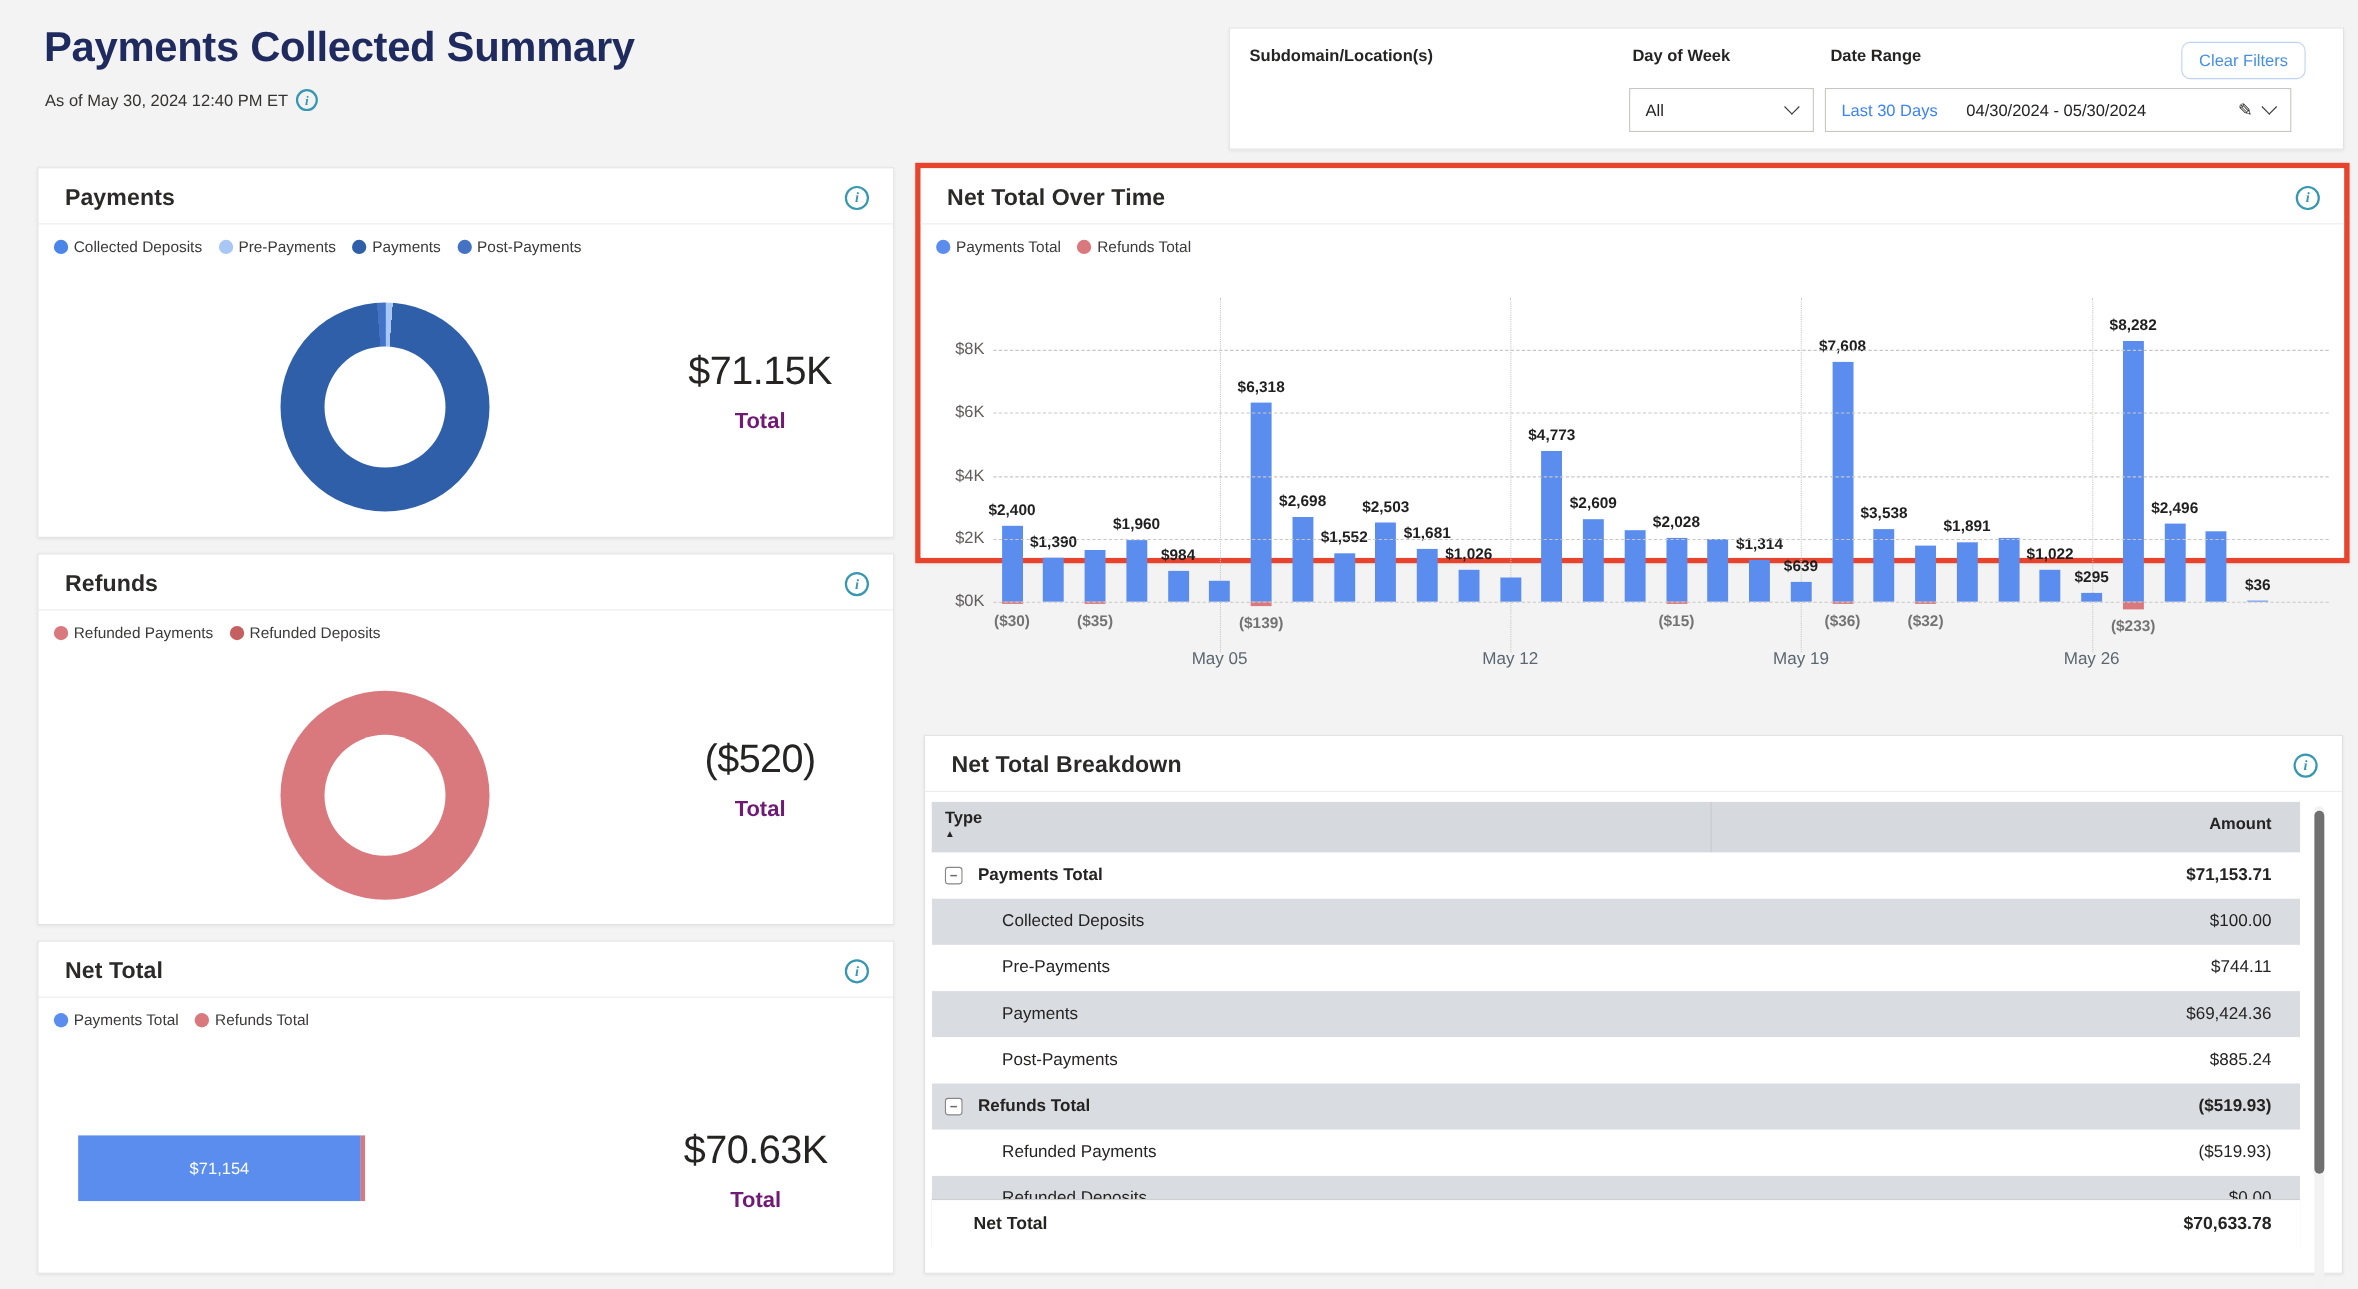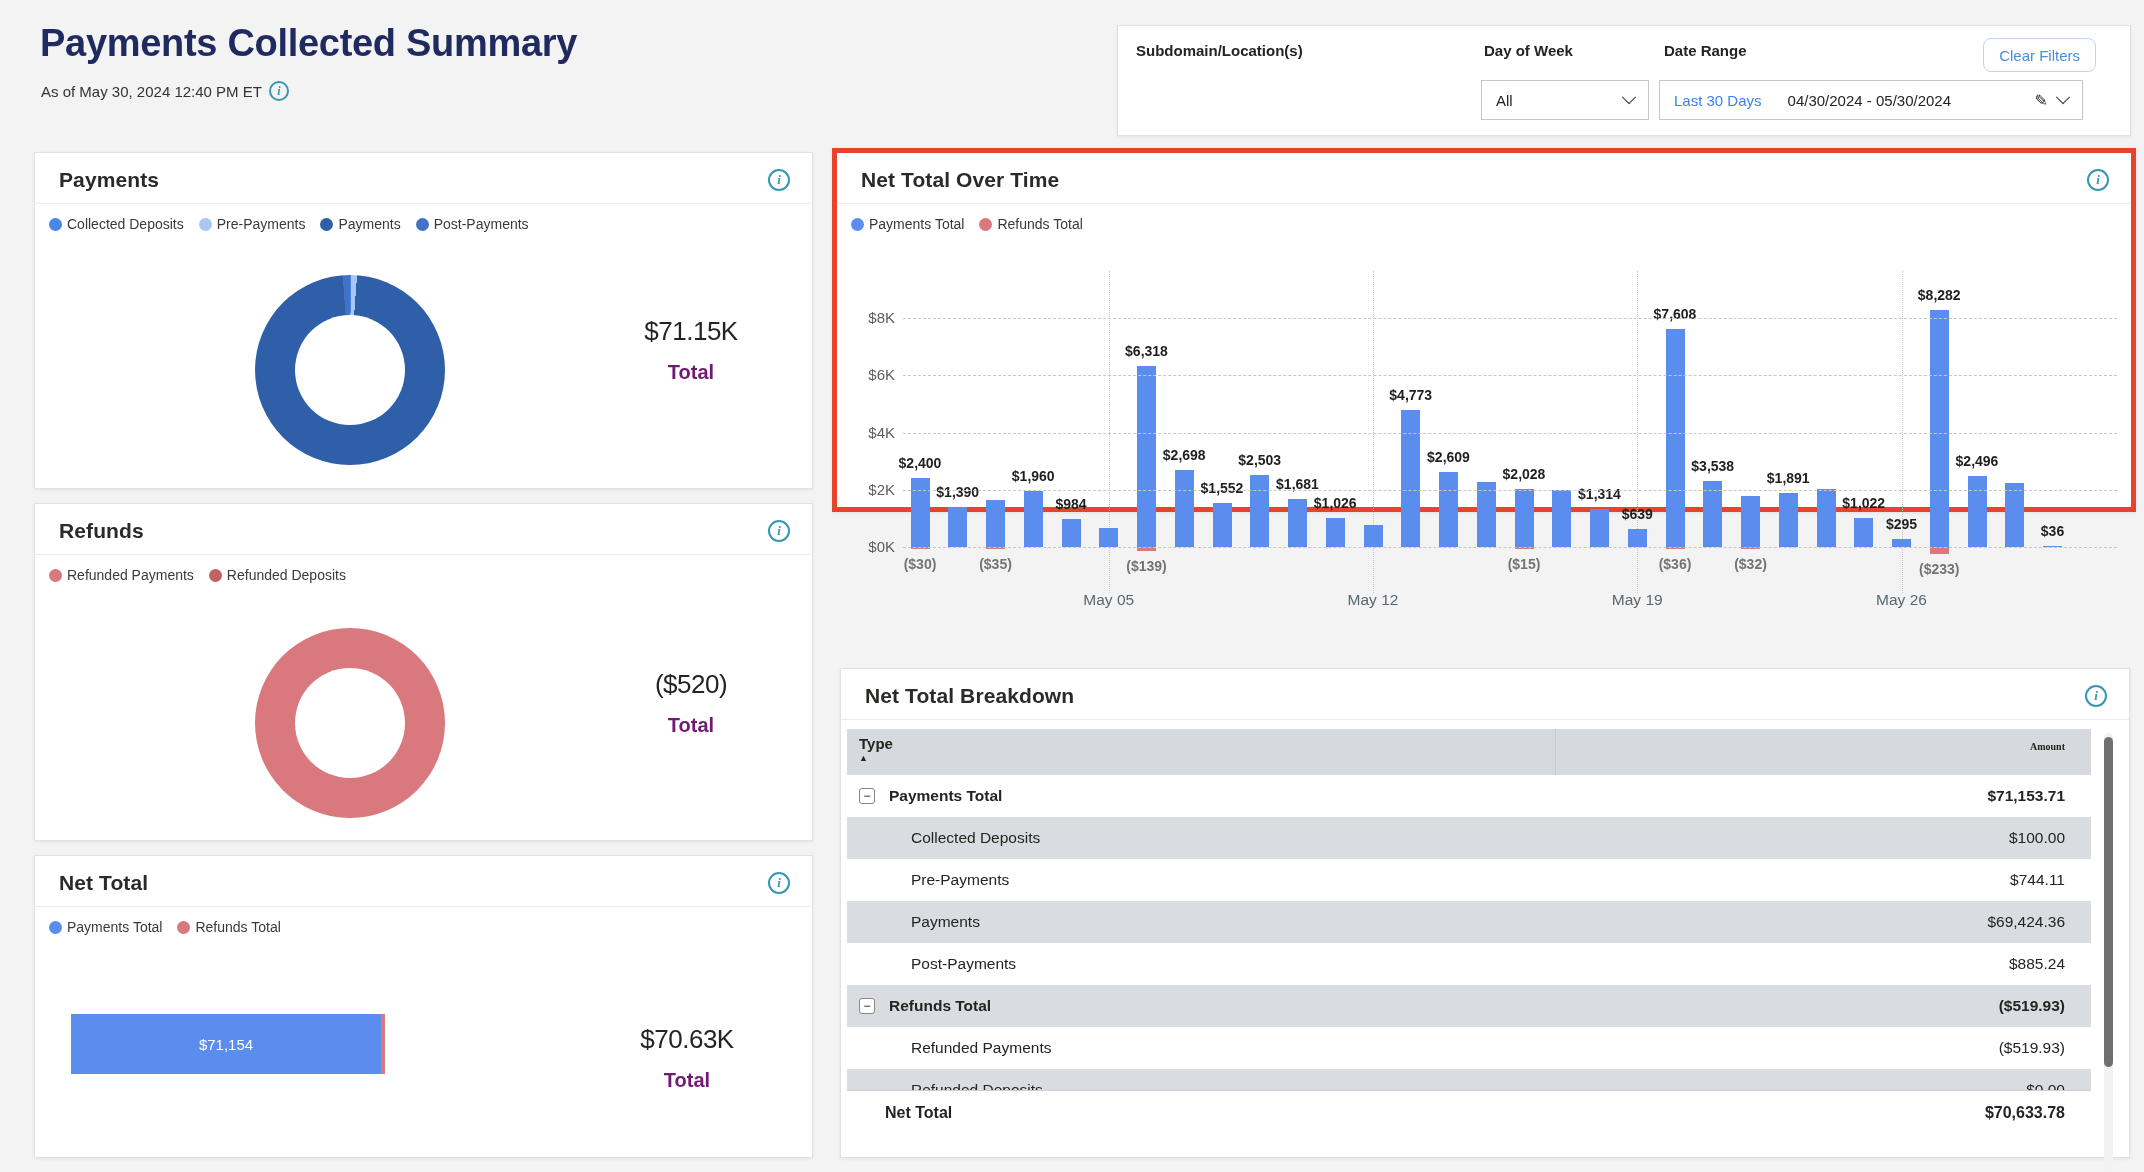--- a/index.html
+++ b/index.html
@@ -63,28 +63,28 @@
   #payments-card { left:34px; top:152px; width:779px; height:337px; }
   #refunds-card  { left:34px; top:503px; width:779px; height:338px; }
   #nettotal-card { left:34px; top:855px; width:779px; height:303px; }
 
   .donut { position:absolute; width:190px; height:190px; border-radius:50%; }
   .donut-hole { position:absolute; width:110px; height:110px; border-radius:50%; background:#fff; left:40px; top:40px; }
   #payments-donut { left:220px; top:122px; }
   #refunds-donut  { left:220px; top:124px; }
 
   .big-total { position:absolute; text-align:center; width:240px; }
-  .big-total .amount { font-size:26px; font-weight:400; color:#252423; letter-spacing:-.5px; }
+  .big-total .amount { font-size:36px; font-weight:400; color:#252423; letter-spacing:-.5px; }
   .big-total .label  { font-size:20px; font-weight:700; color:#701a75; margin-top:14px; }
   #payments-total { left:536px; top:163px; }
   #refunds-total  { left:536px; top:165px; }
   #nettotal-total { left:532px; top:168px; }
 
   #net-bar {
-    position:absolute; left:36px; top:158px; width:314px; height:60px;
+    position:absolute; left:36px; top:176px; width:261px; height:60px;
     display:flex; overflow:hidden; cursor:pointer;
   }
   #net-bar .blue { flex:1; background:#5B8DEF; display:flex; align-items:center; justify-content:center;
     color:#fff; font-size:15px; }
   #net-bar .red { width:4px; background:#D9797D; }
 
   
   #highlight-box { position:absolute; left:832px; top:148px; width:1304px; height:364px; border:5px solid #E8432D; background:#fff; box-shadow:0 1px 3px rgba(0,0,0,.07); }
   #ntot-card { position:absolute; inset:0; background:#fff; }
   #chart { position:absolute; left:14px; top:118px; width:1276px; height:386px; }
@@ -96,21 +96,21 @@
   .refund-bar { position:absolute; top:100%; width:19px; background:#D9797D; }
   .bar-label { position:absolute; transform:translateX(-50%); font-size:14px; font-weight:700; color:#1F1F1F; white-space:nowrap; }
   .refund-label { position:absolute; transform:translateX(-50%); font-size:14px; font-weight:700; color:#737373; white-space:nowrap; }
   .month-label { position:absolute; top:320px; width:140px; margin-left:-70px; text-align:center; font-size:15.5px; color:#5B6770; }
 
   
   #breakdown-card { left:840px; top:668px; width:1290px; height:490px; }
   #table-wrap { position:absolute; left:6px; top:60px; width:1244px; }
   .thead { display:flex; background:#D6D9DD; height:46px; }
   .thead .c1 { flex:1; padding:6px 0 0 12px; border-right:1px solid #C9CCD0; }
-  .thead .c2 { width:535px; text-align:right; padding:12px 26px 0 0; font-weight:700; font-size:10px;font-family:Liberation Serif, serif; }
+  .thead .c2 { width:535px; text-align:right; padding:12px 26px 0 0; font-weight:700; font-size:15px; }
   .thead .type-label { font-weight:700; font-size:15px; }
   .sort-arrow { font-size:9px; color:#252423; line-height:8px; margin-top:2px; }
   #rows-viewport { overflow:hidden; position:relative; }
   .trow { display:flex; height:42px; align-items:center; font-size:15.5px; background:#fff; cursor:pointer; }
   .trow.shade { background:#D9DCE1; }
   .trow .c1 { flex:1; display:flex; align-items:center; }
   .trow .c2 { width:535px; text-align:right; padding-right:26px; }
   .trow.bold { font-weight:700; }
   .trow .indent-pad { width:64px; flex:0 0 auto; }
   .collapse-icon {

